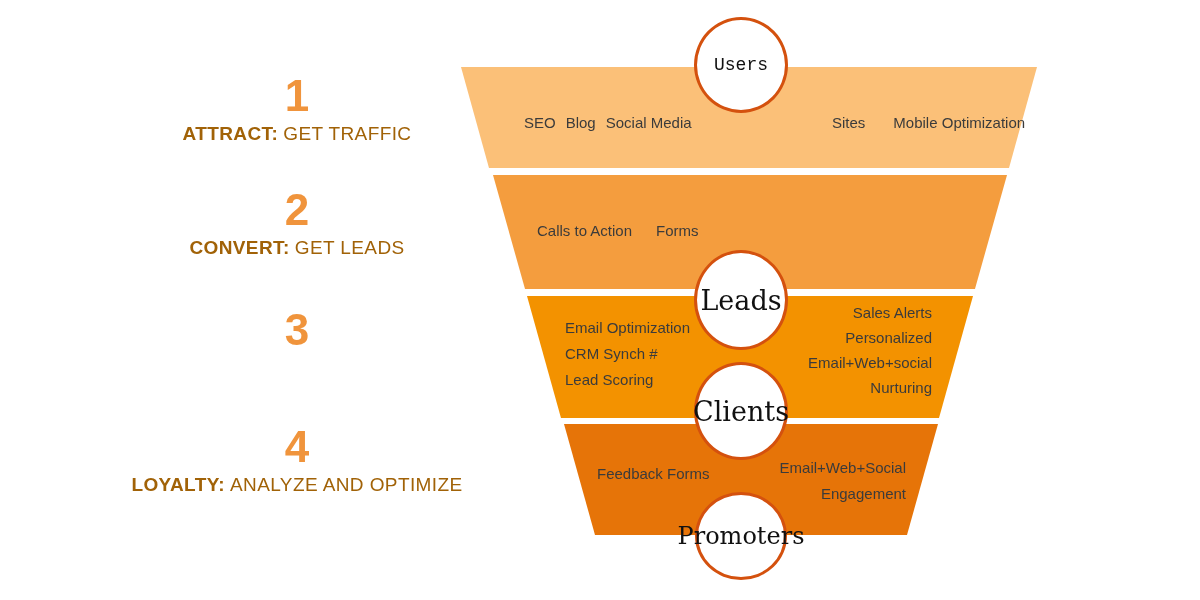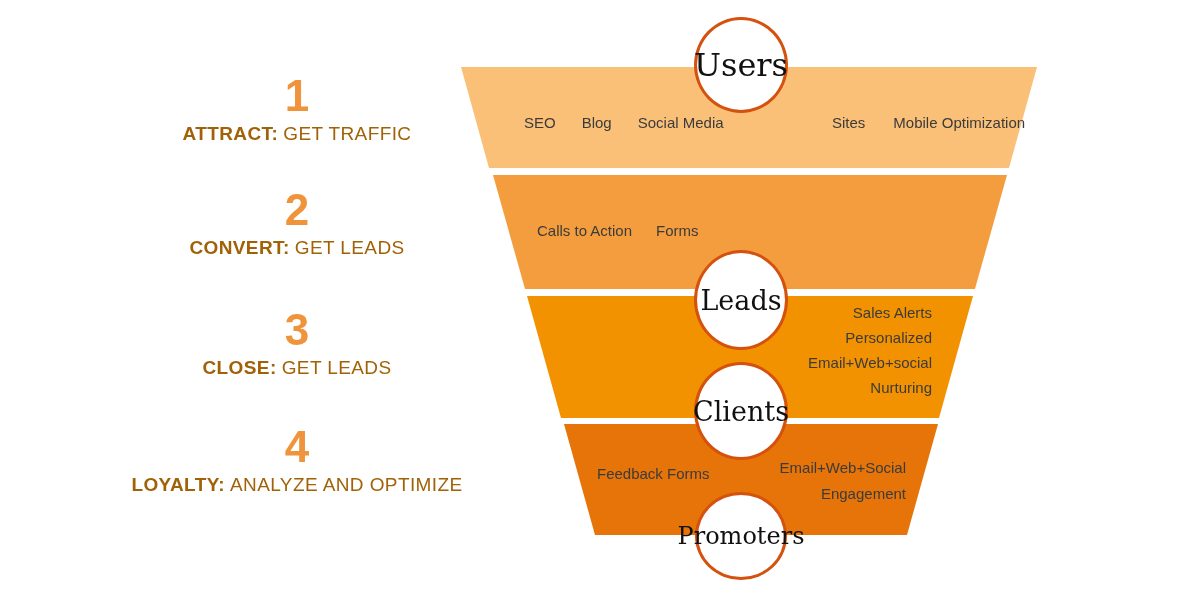--- a/index.html
+++ b/index.html
@@ -28,36 +28,36 @@
   #seg-3{left:527px;top:296px;width:446px;height:122px;
          clip-path:polygon(0 0,100% 0,92.38% 100%,7.62% 100%);}
   #seg-4{left:564px;top:424px;width:374px;height:111px;
          clip-path:polygon(0 0,100% 0,91.71% 100%,8.29% 100%);}
 
   
   .fun-text{position:absolute;font-size:15px;color:#3b3b3b;white-space:nowrap;}
   .row{display:flex;}
   .col{display:flex;flex-direction:column;}
   .col.right{align-items:flex-end;}
-  #s1-left{left:524px;top:114px;gap:26px;}
+  #s1-left{left:524px;top:114px;gap:10px;}
   #s1-right{left:832px;top:114px;gap:28px;}
   #s2-left{left:537px;top:222px;gap:24px;}
   #s2-right{left:800px;top:222px;}
   #s3-left{left:565px;top:318px;gap:6px;line-height:20px;}
   #s3-right{right:268px;top:303px;gap:5px;line-height:20px;}
   #s4-left{left:597px;top:465px;}
   #s4-right{right:294px;top:458px;gap:6px;line-height:20px;}
 
   
   .node{
     position:absolute;background:#ffffff;border-radius:50%;
     display:flex;align-items:center;justify-content:center;
     font-family:"DejaVu Serif",serif;color:#111111;border-style:solid;border-width:3px;
   }
-  #node-users    {left:694px;top:17px; width:88px;height:90px;font-size:32px;}
+  #node-users    {left:694px;top:17px; width:88px;height:90px;font-size:18px;font-family:Liberation Mono, monospace;}
   #node-visitors {left:694px;top:139px;width:88px;height:86px;font-size:27px;}
   #node-leads    {left:694px;top:250px;width:88px;height:94px;font-size:27px;}
   #node-clients  {left:694px;top:362px;width:88px;height:92px;font-size:27px;}
   #node-promoters{left:695px;top:492px;width:86px;height:82px;font-size:24px;}
 </style>
 </head>
 <body>
 
 <div id="canvas">
 
@@ -68,23 +68,20 @@
     </div>
   </div>
   <div class="step" id="step-2">
     <div class="step-number" style="color: rgb(240, 148, 60);">2</div>
     <div class="step-label">
       <span class="strong">CONVERT:</span><span class="rest">GET LEADS</span>
     </div>
   </div>
   <div class="step" id="step-3">
     <div class="step-number" style="color: rgb(240, 148, 60);">3</div>
-    <div class="step-label">
-      <span class="strong">CLOSE:</span><span class="rest">GET LEADS</span>
-    </div>
   </div>
   <div class="step" id="step-4">
     <div class="step-number" style="color: rgb(240, 148, 60);">4</div>
     <div class="step-label">
       <span class="strong">LOYALTY:</span><span class="rest">ANALYZE AND OPTIMIZE</span>
     </div>
   </div>
 
   <div class="seg" id="seg-1" style="background: rgb(251, 192, 120);"></div>
   <div class="seg" id="seg-2" style="background: rgb(244, 157, 62);"></div>
@@ -99,20 +96,25 @@
   <div class="fun-text row" id="s1-right">
     <span>Sites</span>
     <span>Mobile Optimization</span>
   </div>
 
   <div class="fun-text row" id="s2-left">
     <span>Calls to Action</span>
     <span>Forms</span>
   </div>
 
+  <div class="fun-text col" id="s3-left">
+    <span>Email Optimization</span>
+    <span>CRM Synch #</span>
+    <span>Lead Scoring</span>
+  </div>
   <div class="fun-text col right" id="s3-right">
     <span>Sales Alerts</span>
     <span>Personalized</span>
     <span>Email+Web+social</span>
     <span>Nurturing</span>
   </div>
 
   <div class="fun-text row" id="s4-left">
     <span>Feedback Forms</span>
   </div>

